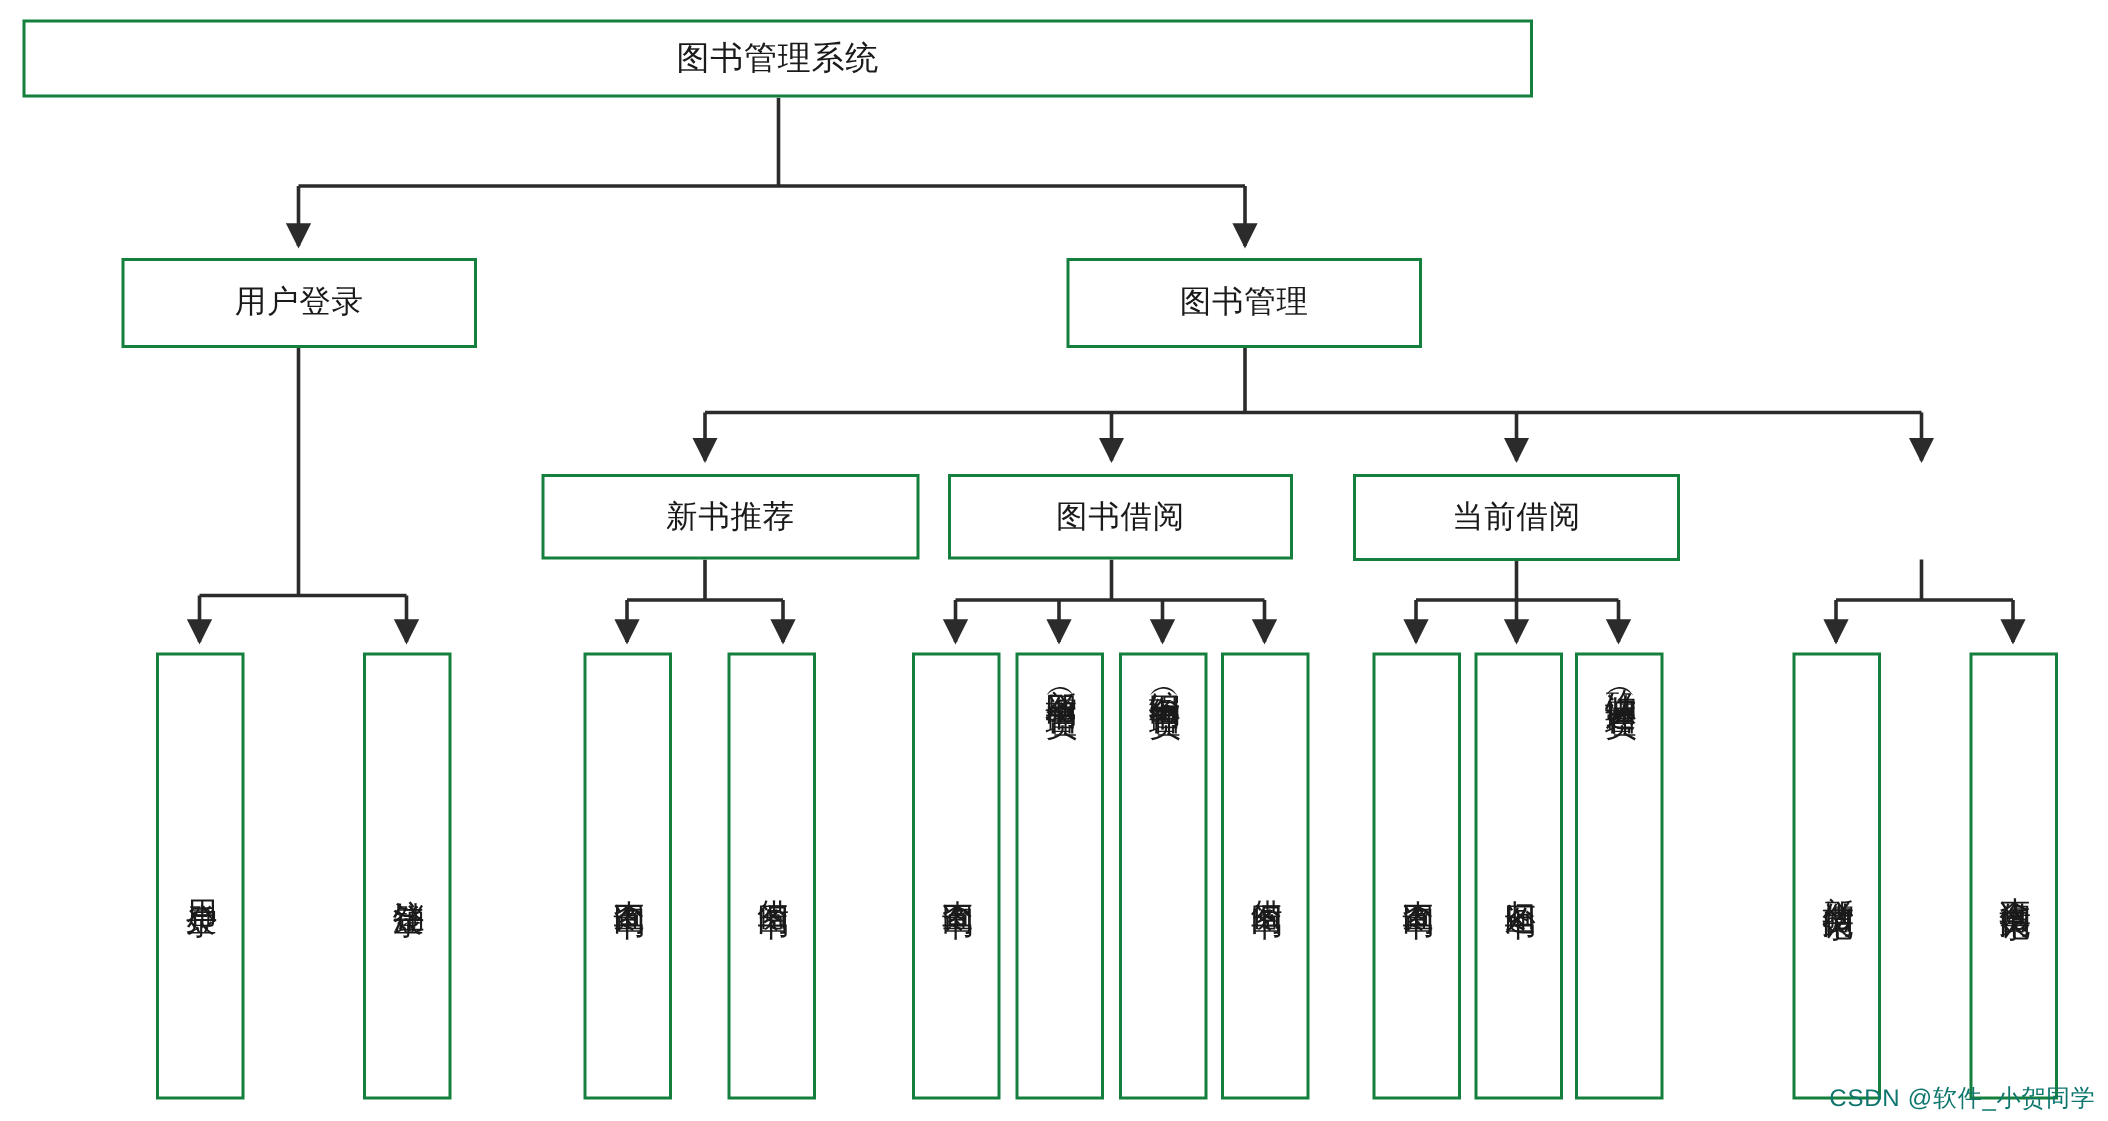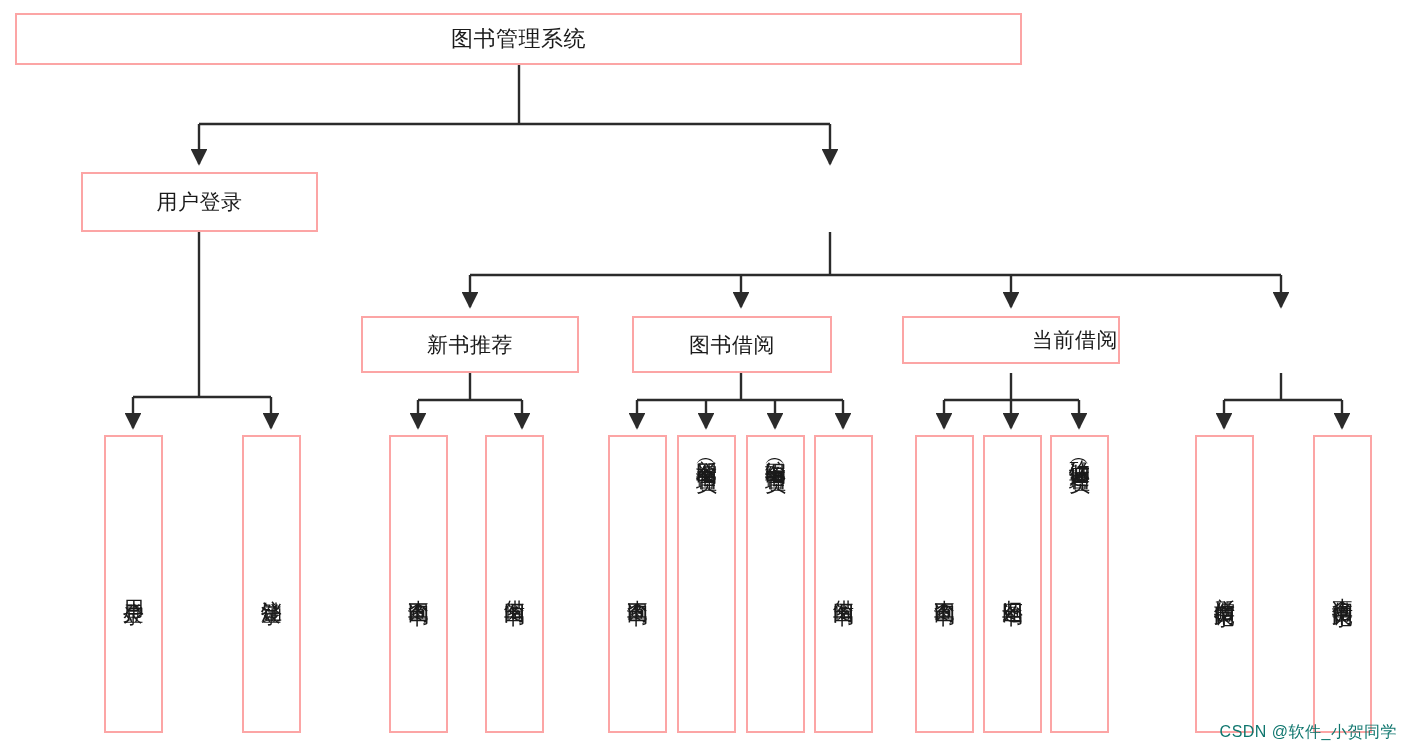--- a/index.html
+++ b/index.html
@@ -20,21 +20,21 @@
   #diagram-svg {
     position: absolute;
     left: 0;
     top: 0;
     width: 1405px;
     height: 747px;
   }
   .node-box {
     position: absolute;
     box-sizing: border-box;
-    border: 2px solid #fca5a5;
+    border: 2px solid #15803d;
     background: #ffffff;
     display: flex;
     align-items: center;
     justify-content: center;
     color: #1a1a1a;
   }
   .node-label-h {
     font-size: 21px;
     line-height: 1.1;
     white-space: nowrap;
@@ -134,28 +134,31 @@
     </g>
   </svg>
 
   <div class="node-box root" style="left:15px; top:13px; width:1007px; height:52px;">
     <span class="node-label-h">图书管理系统</span>
   </div>
 
   <div class="node-box" style="left:81px; top:172px; width:237px; height:60px;">
     <span class="node-label-h">用户登录</span>
   </div>
-
-  <div class="node-box" style="left:361px; top:316px; width:218px; height:57px;">
+  <div class="node-box" style="left:711px; top:172px; width:237px; height:60px;">
+    <span class="node-label-h">图书管理</span>
+  </div>
+
+  <div class="node-box" style="left:361px; top:316px; width:252px; height:57px;">
     <span class="node-label-h">新书推荐</span>
   </div>
-  <div class="node-box" style="left:632px; top:316px; width:200px; height:57px;">
+  <div class="node-box" style="left:632px; top:316px; width:230px; height:57px;">
     <span class="node-label-h">图书借阅</span>
   </div>
-  <div class="node-box" style="left:902px; top:316px; width:218px; height:48px;justify-content:flex-end;">
+  <div class="node-box" style="left:902px; top:316px; width:218px; height:58px;">
     <span class="node-label-h">当前借阅</span>
   </div>
 
   <div class="node-box leaf" style="left:104px; top:435px; width:59px; height:298px;">
     <div class="leaf-inner centered">
       <span class="node-label-v">用户登录</span>
     </div>
   </div>
   <div class="node-box leaf" style="left:242px; top:435px; width:59px; height:298px;">
     <div class="leaf-inner centered">

